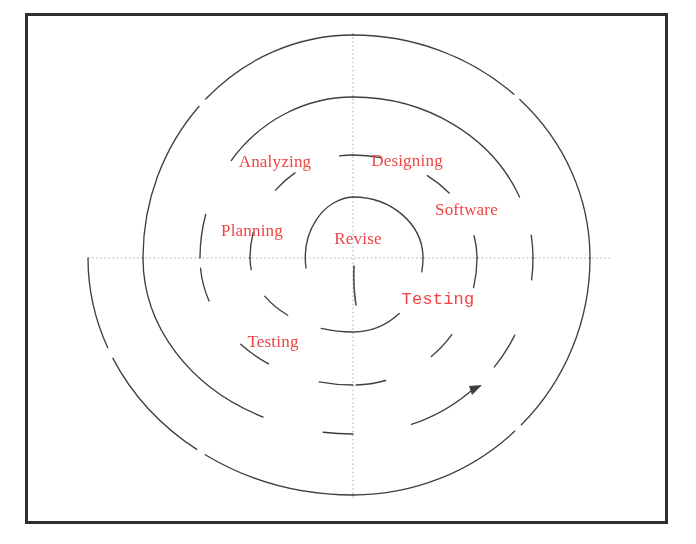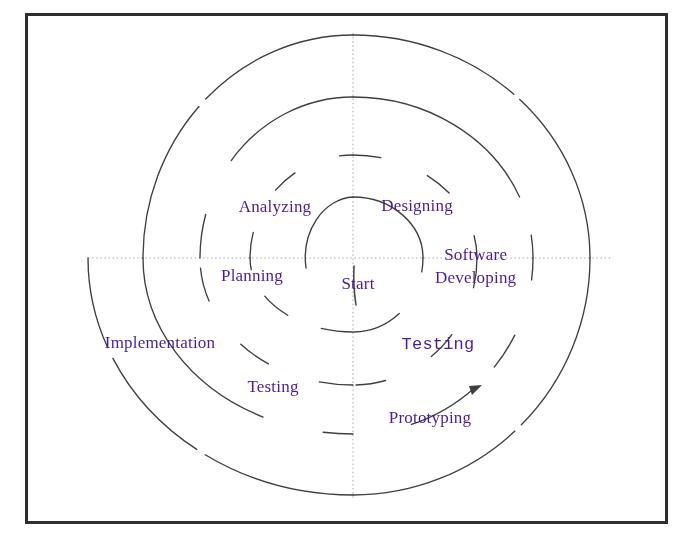--- a/index.html
+++ b/index.html
@@ -19,29 +19,28 @@
   }
   .draw{
     position:absolute;left:0;top:0;width:696px;height:544px;
     display:block;
   }
   .phase-label{
     position:absolute;
     transform:translate(-50%,-50%);
     font-size:17px;
     line-height:20px;
-    color:#4c1d95;
+    color:#ef4444;
     white-space:nowrap;
     letter-spacing:0.2px;
-    margin-top:45px;
   }
   .phase-label.block{
     transform:none;
     line-height:23px;
-    text-align:center;
+    text-align:left;
   }
   
   .axis{stroke:#a9a9a9;stroke-width:1;fill:none;stroke-dasharray:1.5 2.6;}
   .arc{stroke:#3f3f3f;stroke-width:1.35;fill:none;stroke-linecap:round;}
   .start-stroke{stroke:#4a4a4a;stroke-width:1.6;fill:none;stroke-linecap:round;}
   .arrow-head{fill:#3f3f3f;}
 </style>
 </head>
 <body>
 
@@ -70,27 +69,24 @@
       <path class="arc" d="M 353 35 A 237 223 0 0 1 590 258" stroke-dasharray="175 8 190 400"></path>
       <path class="arc" d="M 590 258 A 237 237 0 0 1 353 495" stroke-dasharray="185 9 195 400"></path>
       <path class="arc" d="M 353 495 A 265 237 0 0 1 88 258" stroke-dasharray="155 10 125 12 110 400"></path>
     </g>
 
     <path class="start-stroke" d="M 354 266 Q 353 286 356 305"></path>
 
     <polygon class="arrow-head" points="482,385 472,395 469,386"></polygon>
   </svg>
 
-  <div class="phase-label" style="left:358px;top:239px;">Start</div>
+  <div class="phase-label" style="left:358px;top:239px;">Revise</div>
   <div class="phase-label" style="left:275px;top:162px;">Analyzing</div>
-  <div class="phase-label" style="left:417px;top:161px;text-align:center;">Designing</div>
+  <div class="phase-label" style="left:407px;top:161px;text-align:center;">Designing</div>
   <div class="phase-label" style="left:252px;top:231px;">Planning</div>
 
   <div class="phase-label block" style="left:435px;top:198px;">
     <div>Software</div>
-    <div>Developing</div>
   </div>
 
   <div class="phase-label" style="left:438px;top:300px;font-family:Liberation Mono, monospace;">Testing</div>
-  <div class="phase-label" style="left:430px;top:373px;">Prototyping</div>
   <div class="phase-label" style="left:273px;top:342px;">Testing</div>
-  <div class="phase-label" style="left:160px;top:298px;">Implementation</div>
 </div>
 
 </body></html>

